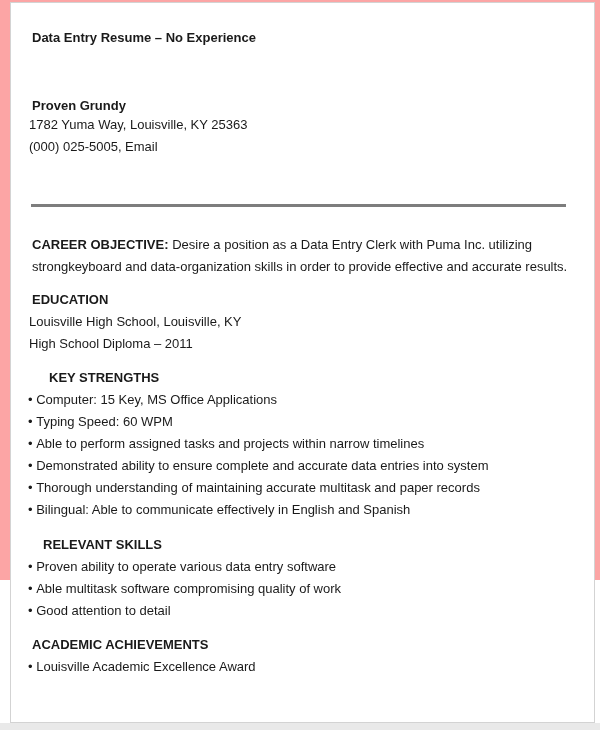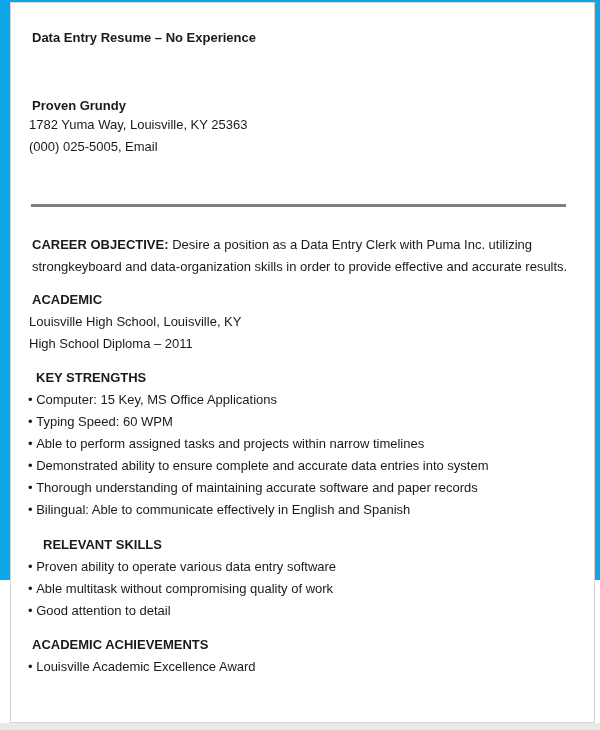--- a/index.html
+++ b/index.html
@@ -9,21 +9,21 @@
     height: 730px;
     background: #ffffff;
     font-family: "Liberation Sans", sans-serif;
     color: #1a1a1a;
     overflow: hidden;
   }
   #canvas {
     position: relative;
     width: 600px;
     height: 580px;
-    background: #0ea5e9;
+    background: #fca5a5;
   }
   .page {
     position: absolute;
     left: 10px;
     top: 2px;
     width: 585px;
     height: 721px;
     box-sizing: border-box;
     border: 1px solid #d3d3d3;
     background: #ffffff;
@@ -48,21 +48,21 @@
   #contact { left: 29px; top: 114px; }
   #divider {
     left: 31px; top: 204px;
     width: 535px; height: 3px;
     background: #7d7d7d;
   }
   #career    { left: 32px; top: 234px; }
   #education { left: 29px; top: 289px; }
   #education .heading { margin-left: 3px; }
   #key-strengths { left: 28px; top: 367px; }
-  #key-strengths .heading { margin-left: 8px; }
+  #key-strengths .heading { margin-left: 21px; }
   #relevant-skills { left: 28px; top: 534px; }
   #relevant-skills .heading { margin-left: 15px; }
   #academic { left: 28px; top: 634px; }
   #academic .heading { margin-left: 4px; }
   .bullet::before { content: "\2022\00a0"; }
 </style>
 </head>
 <body>
 
 <div id="canvas">
@@ -82,39 +82,39 @@
 
   <div id="career" class="abs txt">
     <div>
       <span class="bold">CAREER OBJECTIVE:</span>
       <span>Desire a position as a Data Entry Clerk with Puma Inc. utilizing</span>
     </div>
     <div>strongkeyboard and data-organization skills in order to provide effective and accurate results.</div>
   </div>
 
   <div id="education" class="abs txt">
-    <div class="bold heading">ACADEMIC</div>
+    <div class="bold heading">EDUCATION</div>
     <div>Louisville High School, Louisville, KY</div>
     <div>High School Diploma – 2011</div>
   </div>
 
   <div id="key-strengths" class="abs txt">
     <div class="bold heading">KEY STRENGTHS</div>
     <div class="bullet">Computer: 15 Key, MS Office Applications</div>
     <div class="bullet">Typing Speed: 60 WPM</div>
     <div class="bullet">Able to perform assigned tasks and projects within narrow timelines</div>
     <div class="bullet">Demonstrated ability to ensure complete and accurate data entries into system</div>
-    <div class="bullet">Thorough understanding of maintaining accurate software and paper records</div>
+    <div class="bullet">Thorough understanding of maintaining accurate multitask and paper records</div>
     <div class="bullet">Bilingual: Able to communicate effectively in English and Spanish</div>
   </div>
 
   <div id="relevant-skills" class="abs txt">
     <div class="bold heading">RELEVANT SKILLS</div>
     <div class="bullet">Proven ability to operate various data entry software</div>
-    <div class="bullet">Able multitask without compromising quality of work</div>
+    <div class="bullet">Able multitask software compromising quality of work</div>
     <div class="bullet">Good attention to detail</div>
   </div>
 
   <div id="academic" class="abs txt">
     <div class="bold heading">ACADEMIC ACHIEVEMENTS</div>
     <div class="bullet">Louisville Academic Excellence Award</div>
   </div>
 
   <div class="footer-strip"></div>
 

